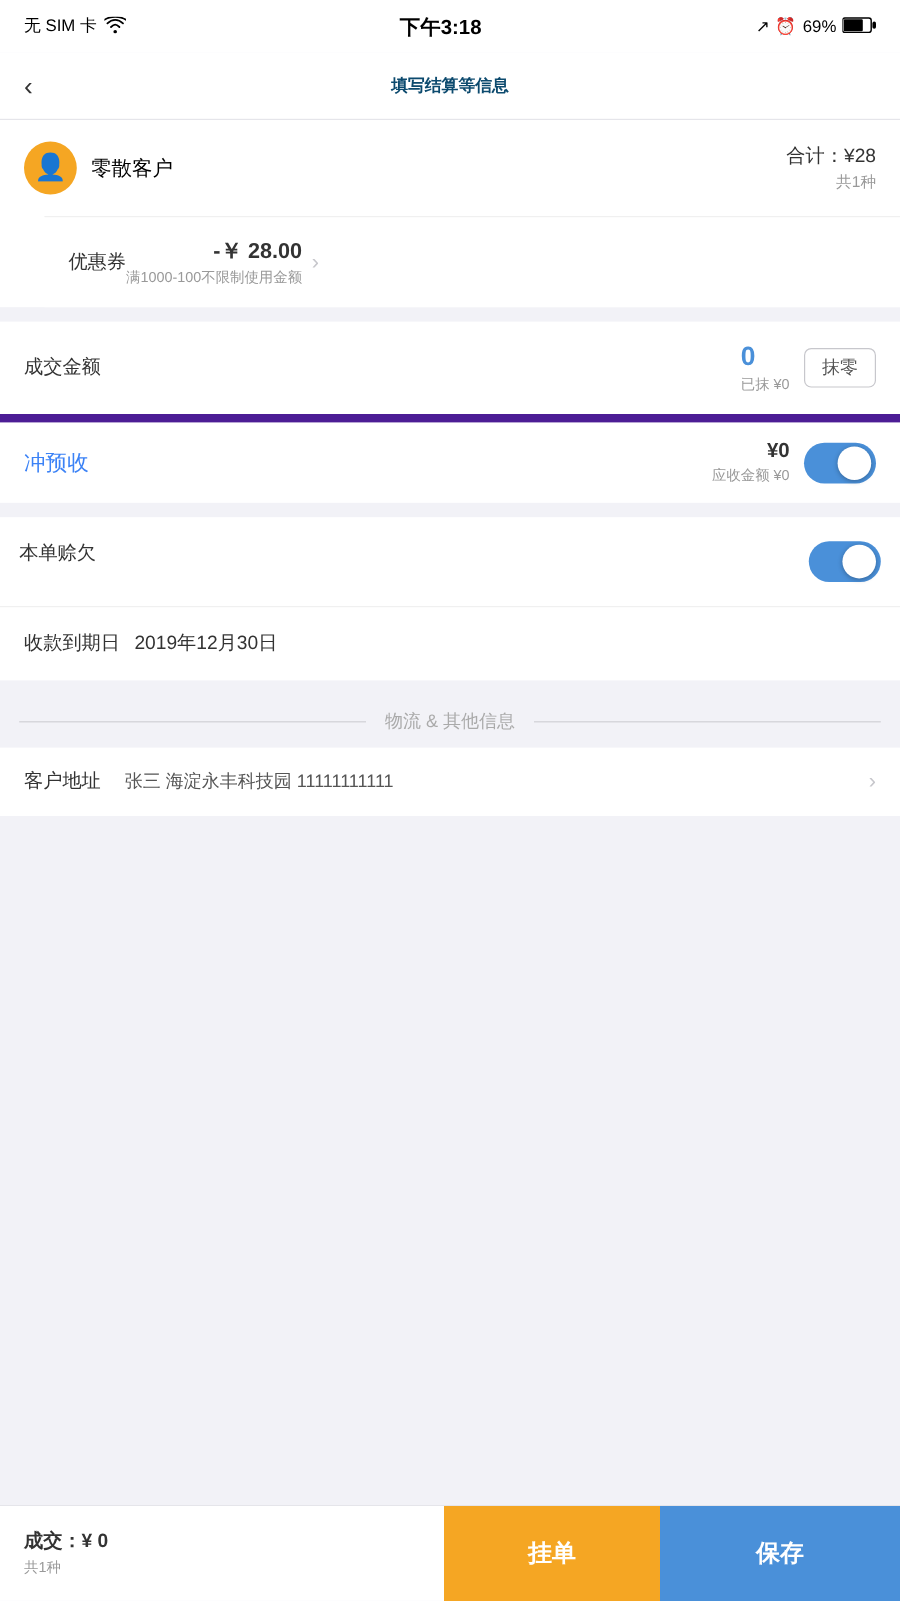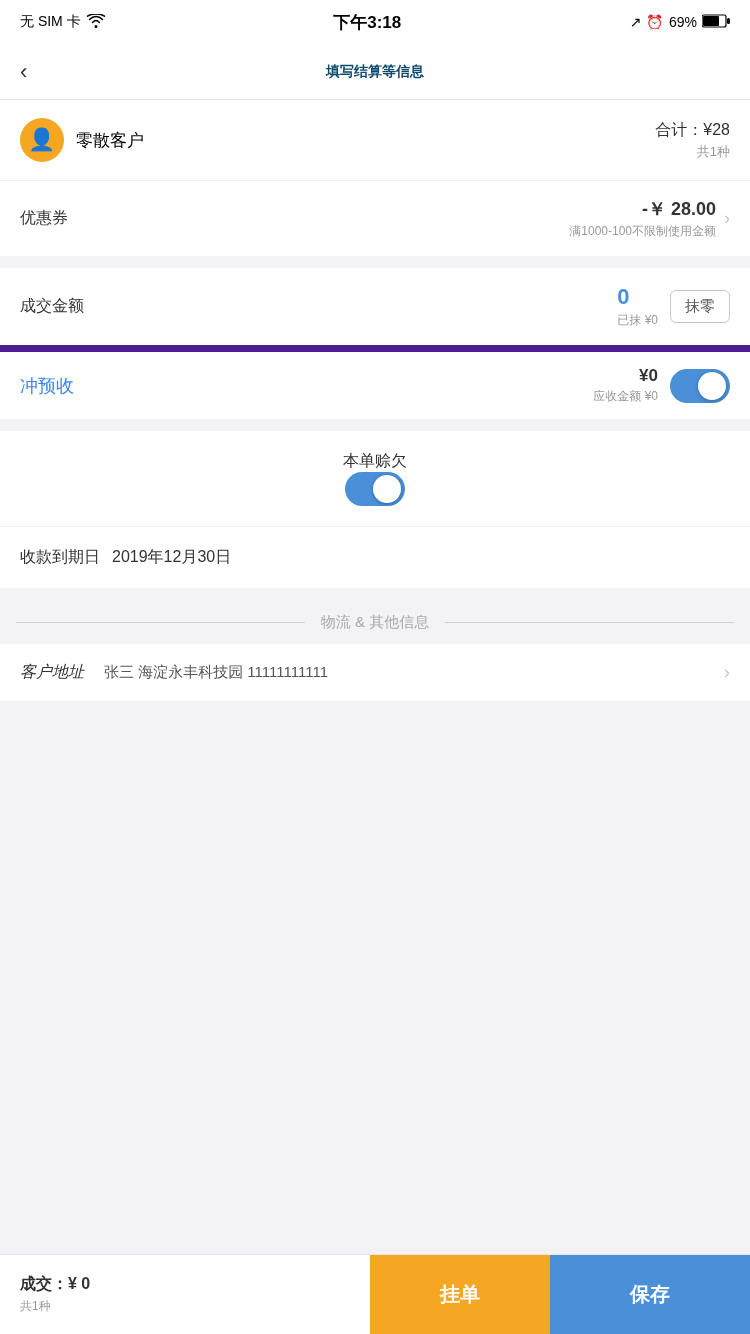--- a/index.html
+++ b/index.html
@@ -104,22 +104,22 @@
       color: #999;
       margin-top: 2px;
     }
 
     
     .coupon-row {
       background: #fff;
       padding: 16px 20px;
       display: flex;
       align-items: center;
-      justify-content: space-between;
       border-top: 1px solid #f0f0f0;
+      margin-left: 37px;
     }
     .coupon-label {
       font-size: 16px;
       color: #333;
     }
     .coupon-right {
       display: flex;
       align-items: center;
       gap: 8px;
     }
@@ -234,26 +234,25 @@
       right: 4px;
       box-shadow: 0 1px 4px rgba(0,0,0,0.3);
     }
 
     
     .debt-section {
       background: #fff;
       margin-bottom: 12px;
     }
     .debt-row {
-      padding: 20px 4px;
-      display: flex;
-      align-items: center;
+      padding: 20px 16px;
+      display: flex;
+      align-items: flex-start;
       justify-content: space-between;
       border-bottom: 1px solid #f0f0f0;
-      flex-direction: column;
     }
     .debt-label {
       font-size: 16px;
       color: #333;
     }
     .due-date-row {
       padding: 20px 20px;
       display: flex;
       align-items: center;
       gap: 12px;
@@ -297,21 +296,20 @@
       padding: 18px 20px;
       display: flex;
       align-items: center;
       justify-content: space-between;
     }
     .address-label {
       font-size: 16px;
       color: #333;
       flex-shrink: 0;
       margin-right: 20px;
-      font-style: italic;
     }
     .address-value {
       font-size: 15px;
       color: #555;
       flex: 1;
     }
 
     
     .bottom-bar {
       position: fixed;

